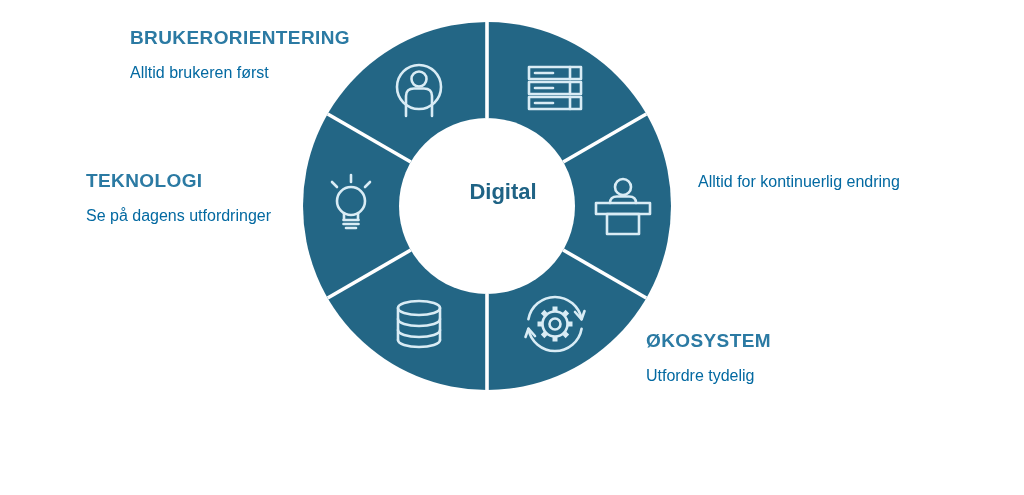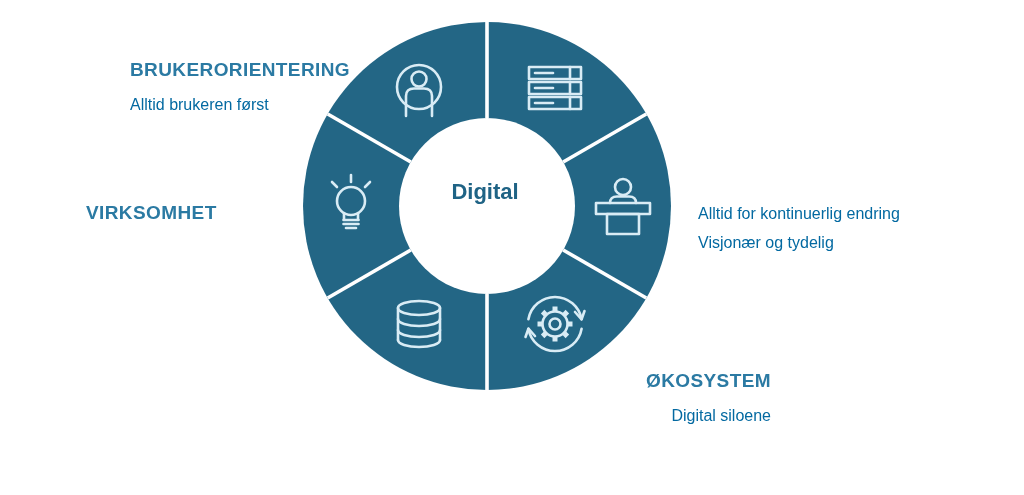--- a/index.html
+++ b/index.html
@@ -1,33 +1,33 @@
 <!DOCTYPE html>
 <html><head>
 <meta charset="utf-8">
 <title>Digital transformasjon</title>
 <style>
   html,body{margin:0;padding:0;background:#fff;}
   body{width:1024px;height:495px;font-family:"Liberation Sans",sans-serif;-webkit-font-smoothing:antialiased;}
   .stage{position:relative;width:1024px;height:495px;overflow:hidden;background:#ffffff;}
 
-  .label{position:absolute;margin-top:32px;}
+  .label{position:absolute;}
   .label h2{margin:0 0 9px 0;font-size:19px;font-weight:bold;letter-spacing:.4px;color:#2b7aa3;white-space:nowrap;}
   .label p{margin:0;font-size:16px;line-height:29px;color:#0369a1;white-space:nowrap;}
 
   .pos-tl{left:130px;top:27px;}
   .pos-tr{left:645px;top:27px;}
   .pos-l{left:86px;top:170px;}
   .pos-r{left:698px;top:167px;}
   .pos-bl{left:133px;top:337px;}
-  .pos-br{left:646px;top:338px;text-align:right;}
+  .pos-br{left:646px;top:330px;}
 
   .donut{position:absolute;left:295px;top:14px;}
 
-  .center-label{position:absolute;left:380px;top:176px;width:210px;text-align:center;
+  .center-label{position:absolute;left:398px;top:176px;width:210px;text-align:center;
     font-size:22px;line-height:31px;font-weight:bold;color:#1f6385;}
 
   .icon{fill:none;stroke:#d9ecf5;stroke-width:2.6;stroke-linecap:round;stroke-linejoin:round;}
   .icon .thick{stroke-width:5;stroke-linecap:butt;}
   .divider{stroke:#ffffff;stroke-width:3.6;}
 </style>
 </head>
 <body>
 
 <div class="stage">
@@ -118,27 +118,27 @@
 
   <div class="label pos-tl">
     <h2>BRUKERORIENTERING</h2>
     <p>Alltid brukeren først</p>
   </div>
 
   <div class="label pos-tr">
   </div>
 
   <div class="label pos-l">
-    <h2>VIRKSOMHET</h2>
+    <h2>TEKNOLOGI</h2>
+    <p>Se på dagens utfordringer</p>
   </div>
 
   <div class="label pos-r">
     <p>Alltid for kontinuerlig endring</p>
-    <p>Visjonær og tydelig</p>
   </div>
 
 
   <div class="label pos-br">
     <h2>ØKOSYSTEM</h2>
-    <p>Digital siloene</p>
+    <p>Utfordre tydelig</p>
   </div>
 
 </div>
 
 </body></html>

